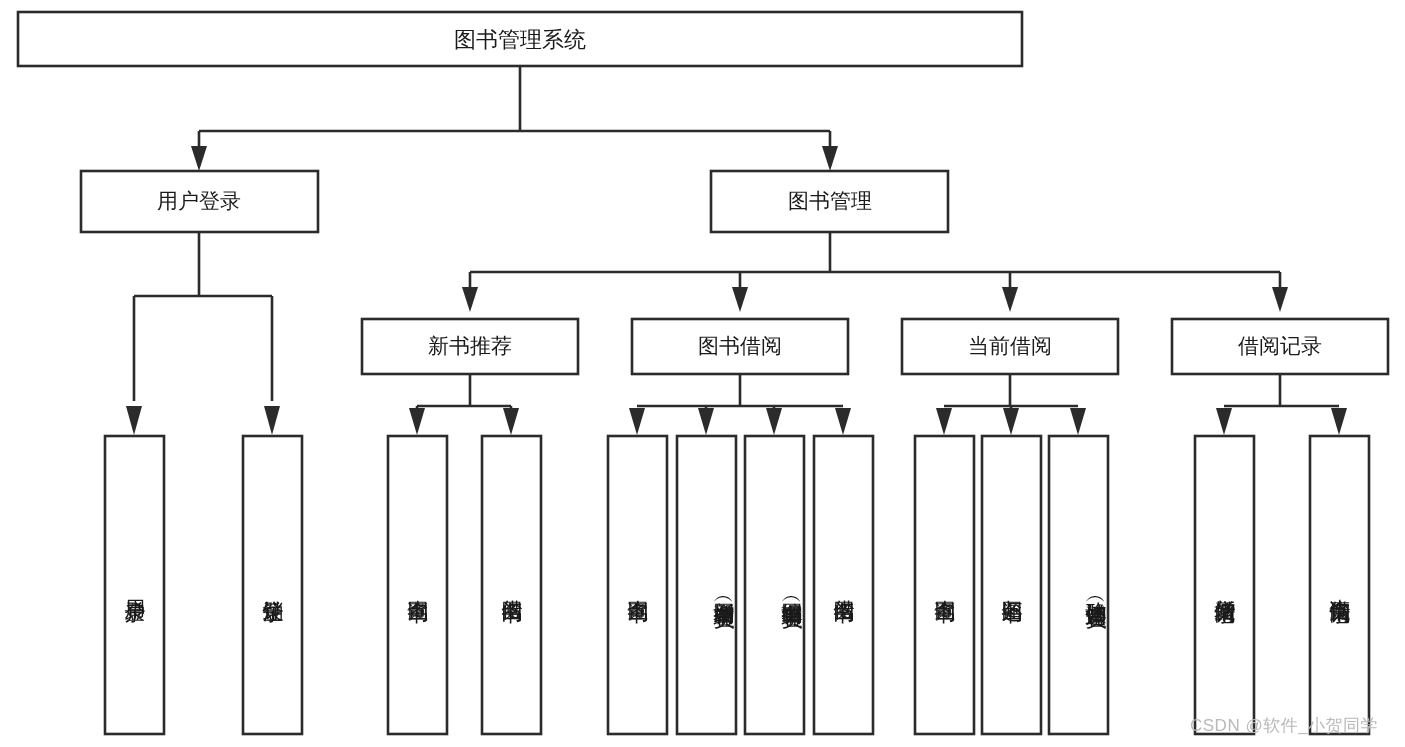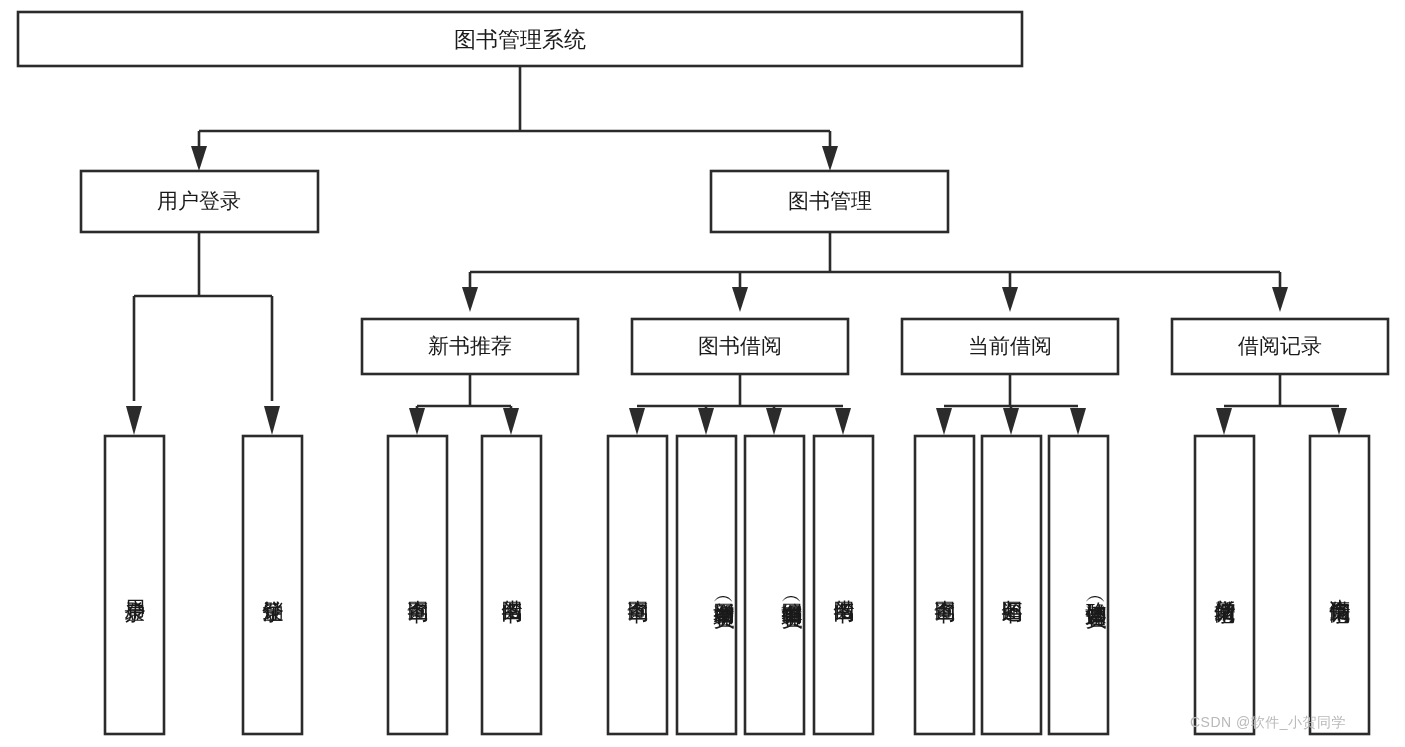--- a/index.html
+++ b/index.html
@@ -67,21 +67,21 @@
     justify-content: center;
     box-sizing: border-box;
     pointer-events: none;
   }
   .leaf-label.center-start {
     align-items: center;
   }
   .watermark {
     position: absolute;
     font-family: "Liberation Sans", "DejaVu Sans", sans-serif;
-    font-size: 14px;
+    font-size: 17px;
     color: #b9b9b9;
     white-space: nowrap;
     left: 1190px;
     top: 714px;
     letter-spacing: 0.5px;
   }
 </style>
 </head>
 <body>
 

